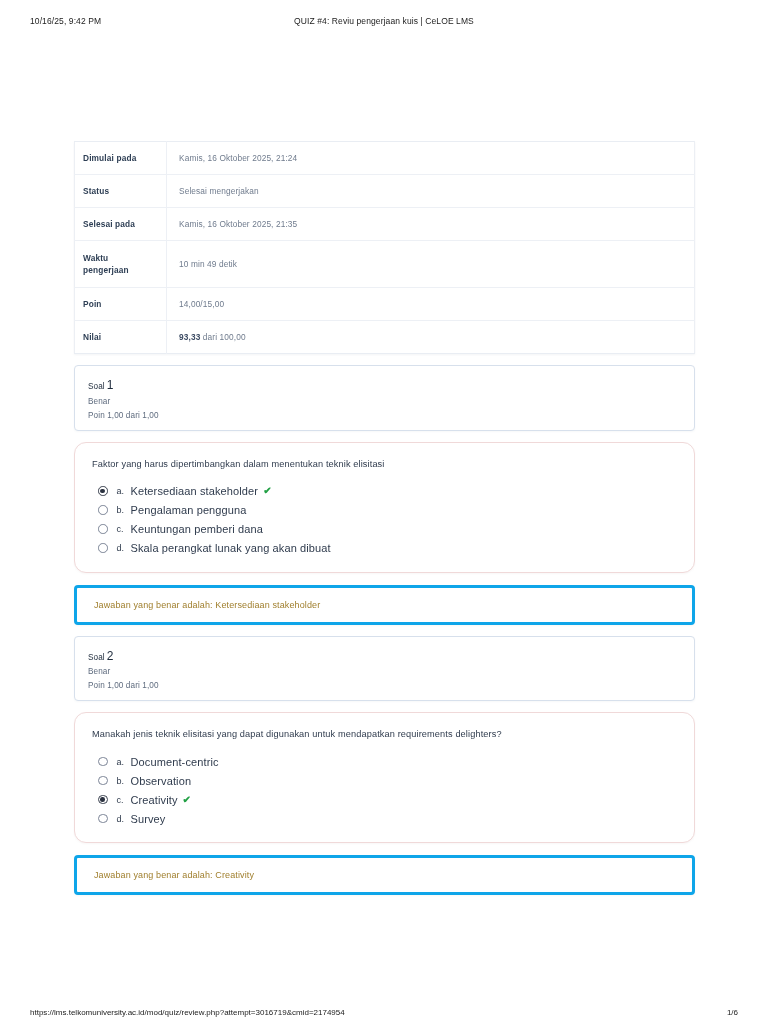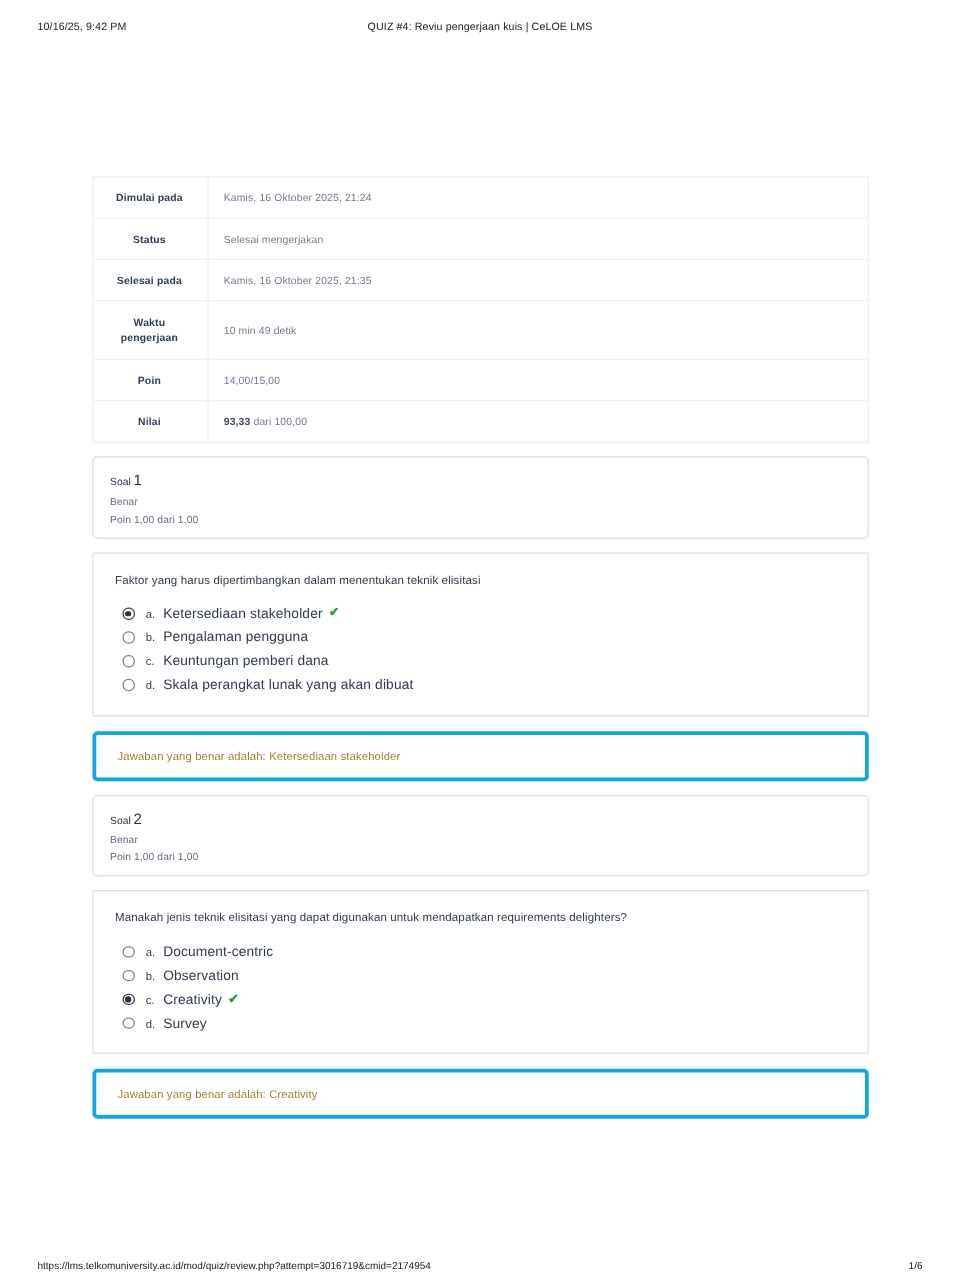--- a/index.html
+++ b/index.html
@@ -46,21 +46,21 @@
     border-left: 1px solid #eceff4;
     border-right: 1px solid #eceff4;
     border-bottom: 1px solid #e9edf3;
     background: #ffffff;
     box-shadow: 0 1px 2px rgba(140,150,170,.10);
   }
   .summary-table tr { border-bottom: 1px solid #edf0f5; }
   .summary-table tr:last-child { border-bottom: none; }
   .summary-table th {
     width: 92px;
-    text-align: center;
+    text-align: left;
     vertical-align: middle;
     padding: 10px 10px 10px 8px;
     font-size: 8.3px;
     font-weight: bold;
     color: #2d3e54;
     letter-spacing: .15px;
     line-height: 1.45;
     border-right: 1px solid #edf0f5;
   }
   .summary-table td {
@@ -94,21 +94,21 @@
     font-size: 8.2px; color: #5f6c7f; margin-bottom: 5px; letter-spacing: .1px;
   }
   .qinfo-points {
     font-size: 8.2px; color: #5f6c7f; letter-spacing: .1px;
   }
 
   
   .qbody {
     margin-top: 11px;
     border: 1px solid #f0d9d9;
-    border-radius: 0;
+    border-radius: 12px;
     background: #ffffff;
     padding: 15px 16px 16px 17px;
     box-shadow: 0 1px 2px rgba(150,140,140,.07);
   }
   .qtext {
     font-size: 9.2px;
     color: #2f3b4d;
     letter-spacing: .12px;
     margin-bottom: 13px;
     line-height: 1.4;

